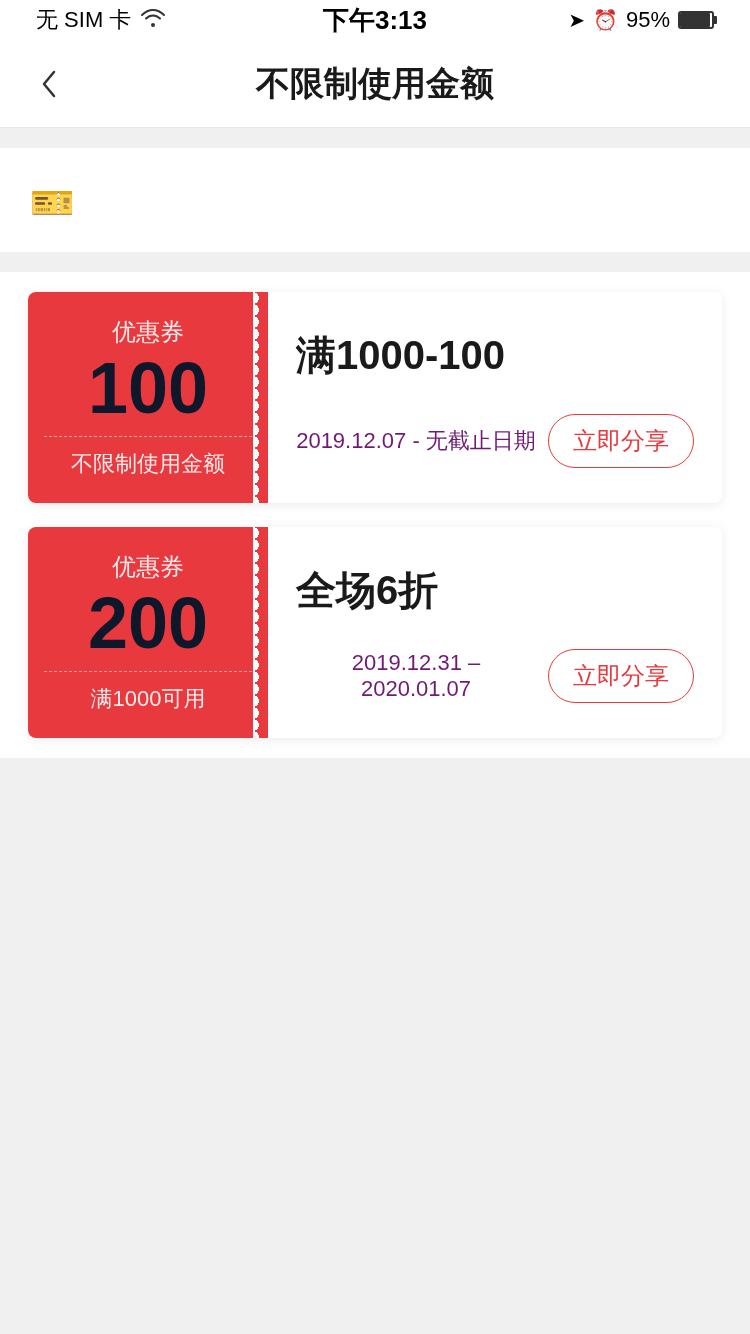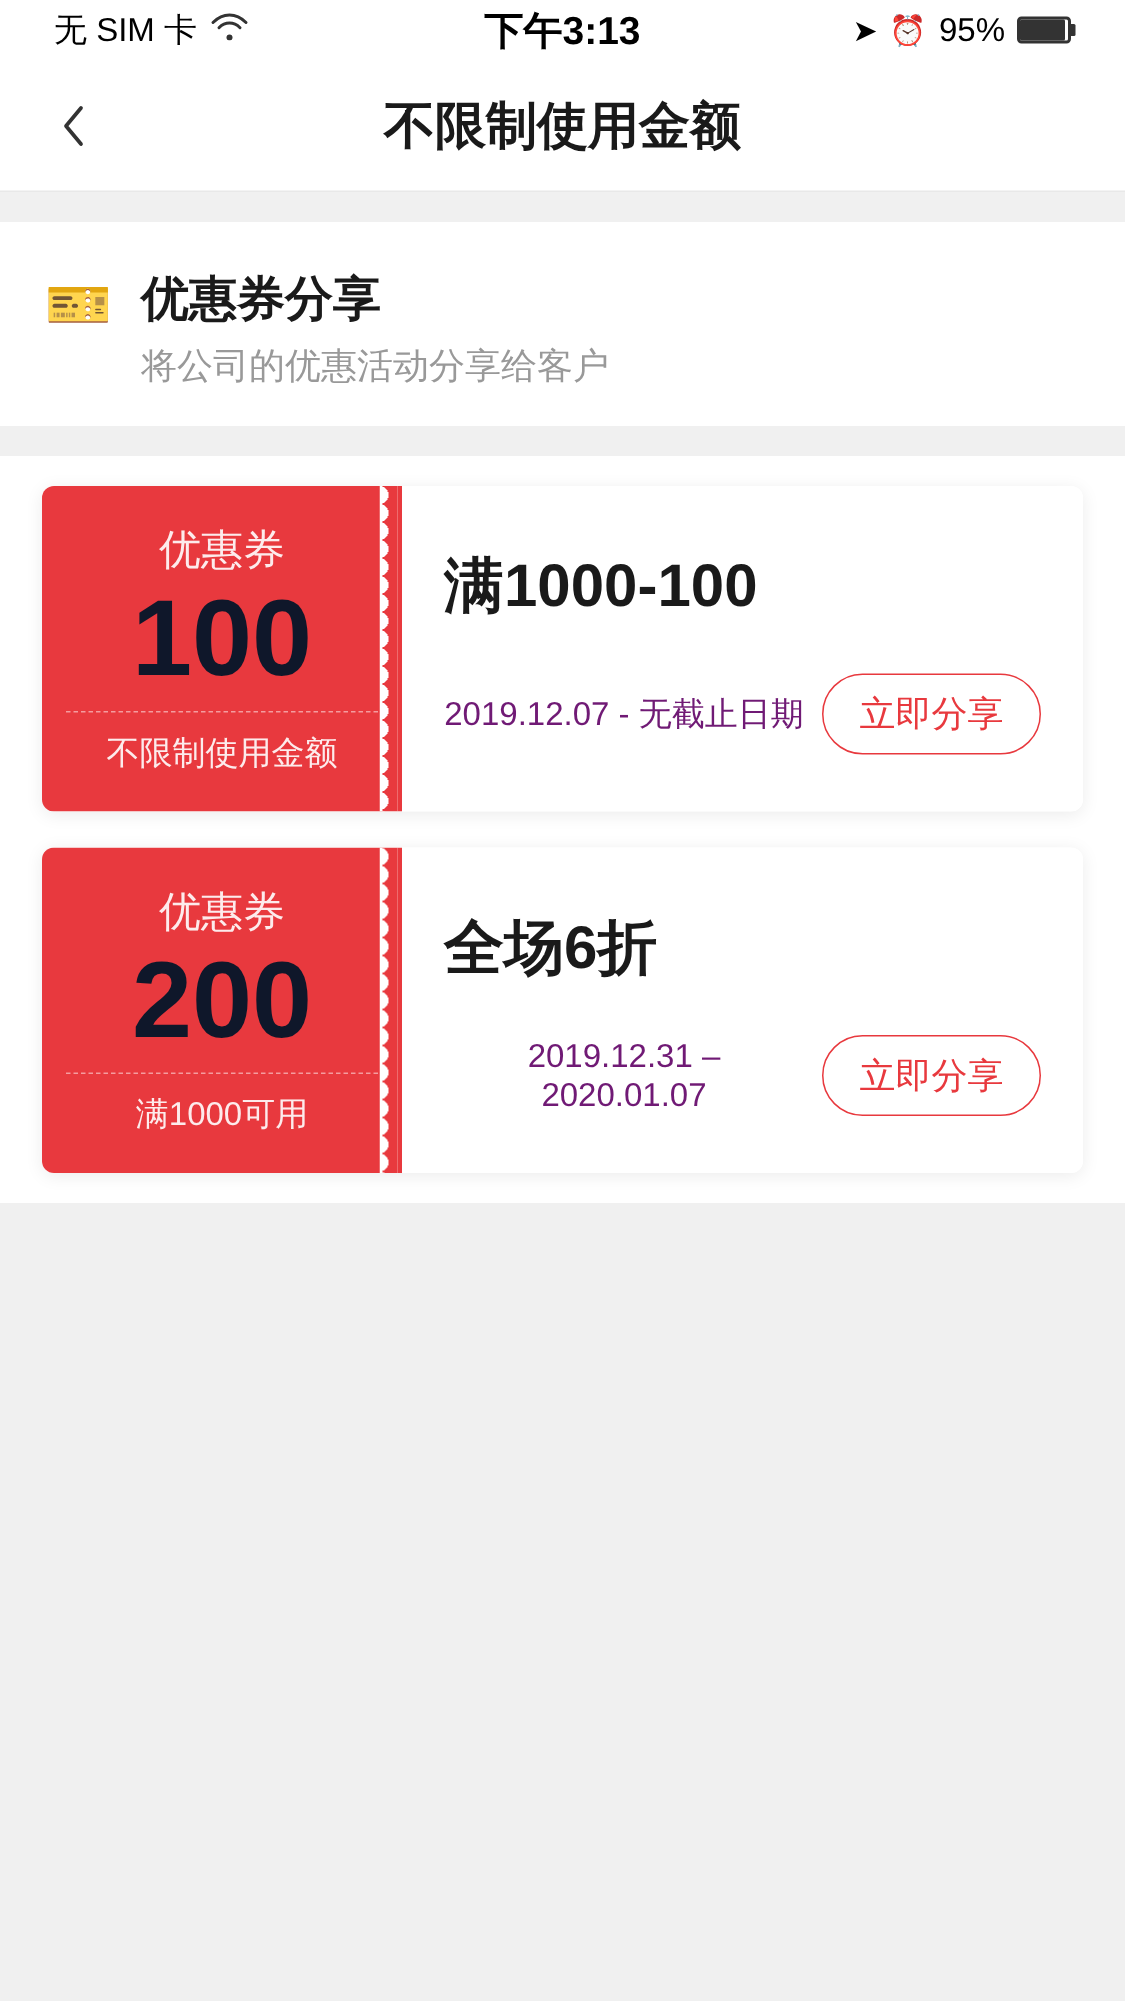--- a/index.html
+++ b/index.html
@@ -171,21 +171,21 @@
         #fff 0px, #fff 0px,
         transparent 0px, transparent 12px
       );
       background-image: radial-gradient(circle at 0 6px, #fff 6px, transparent 6px);
       background-size: 12px 12px;
       background-repeat: repeat-y;
       z-index: 2;
     }
 
     .coupon-label {
-      font-size: 28px;
+      font-size: 24px;
       color: rgba(255,255,255,0.9);
       margin-bottom: 4px;
       text-align: center;
     }
     .coupon-amount {
       font-size: 72px;
       color: #0f172a;
       font-weight: 700;
       line-height: 1;
       margin-bottom: 12px;
@@ -274,24 +274,20 @@
   <div class="nav-back">
     <svg width="24" height="40" viewBox="0 0 24 40" fill="none">
       <path d="M16 8 L6 20 L16 32" stroke="#333" stroke-width="2.5" stroke-linecap="round" stroke-linejoin="round" fill="none"></path>
     </svg>
   </div>
   <span class="nav-title">不限制使用金额</span>
 </div>
 
 <div class="section-header">
   <div class="section-icon">🎫</div>
-  <div class="section-text">
-    <div class="title">优惠券分享</div>
-    <div class="subtitle">将公司的优惠活动分享给客户</div>
-  </div>
 </div>
 
 <div class="coupon-list">
 
   <div class="coupon-item">
     <div class="coupon-left">
       <div class="coupon-label">优惠券</div>
       <div class="coupon-amount">100</div>
       <div class="coupon-divider"></div>
       <div class="coupon-condition">不限制使用金额</div>

